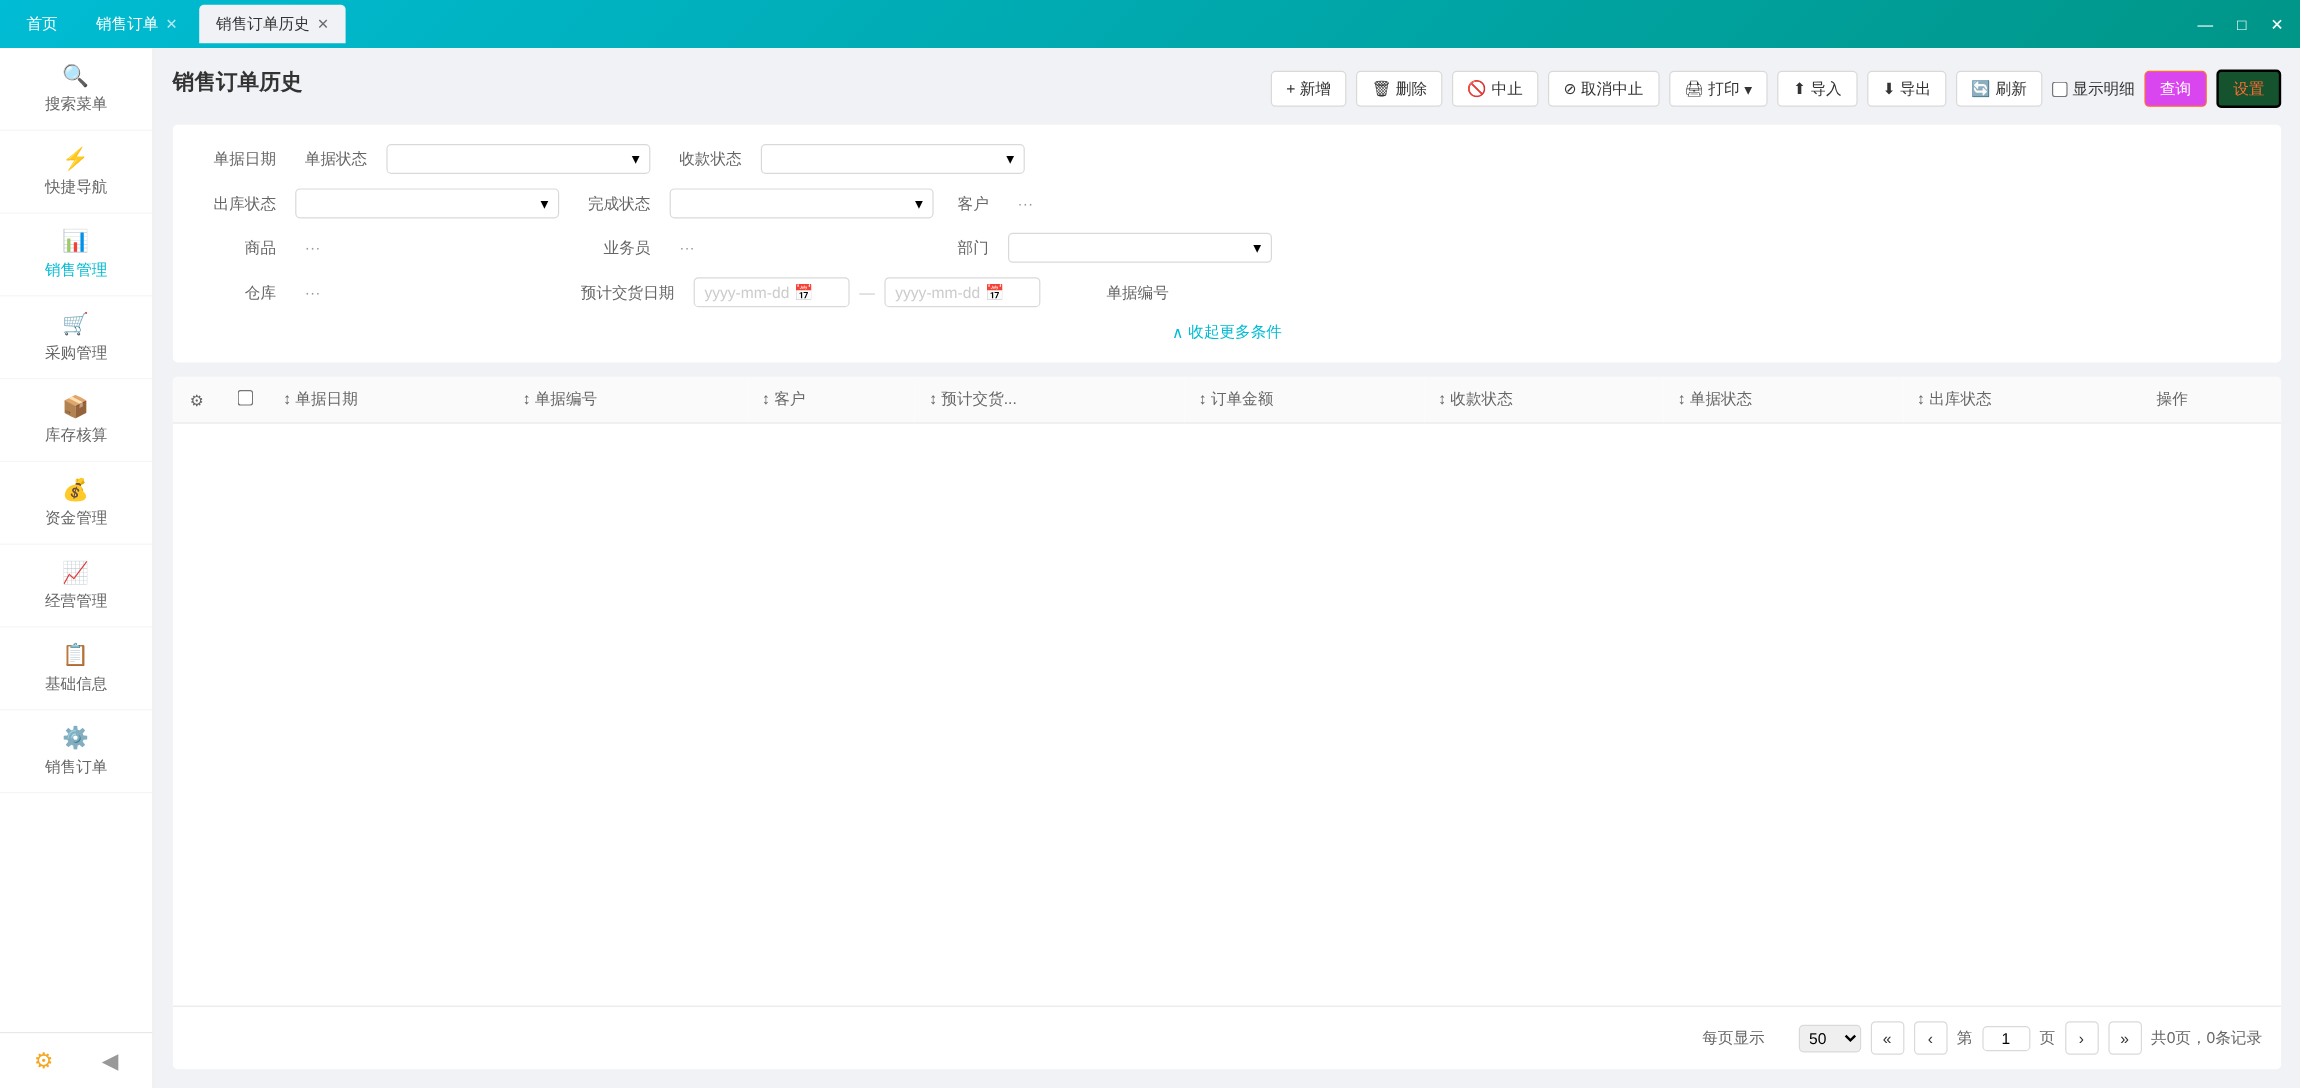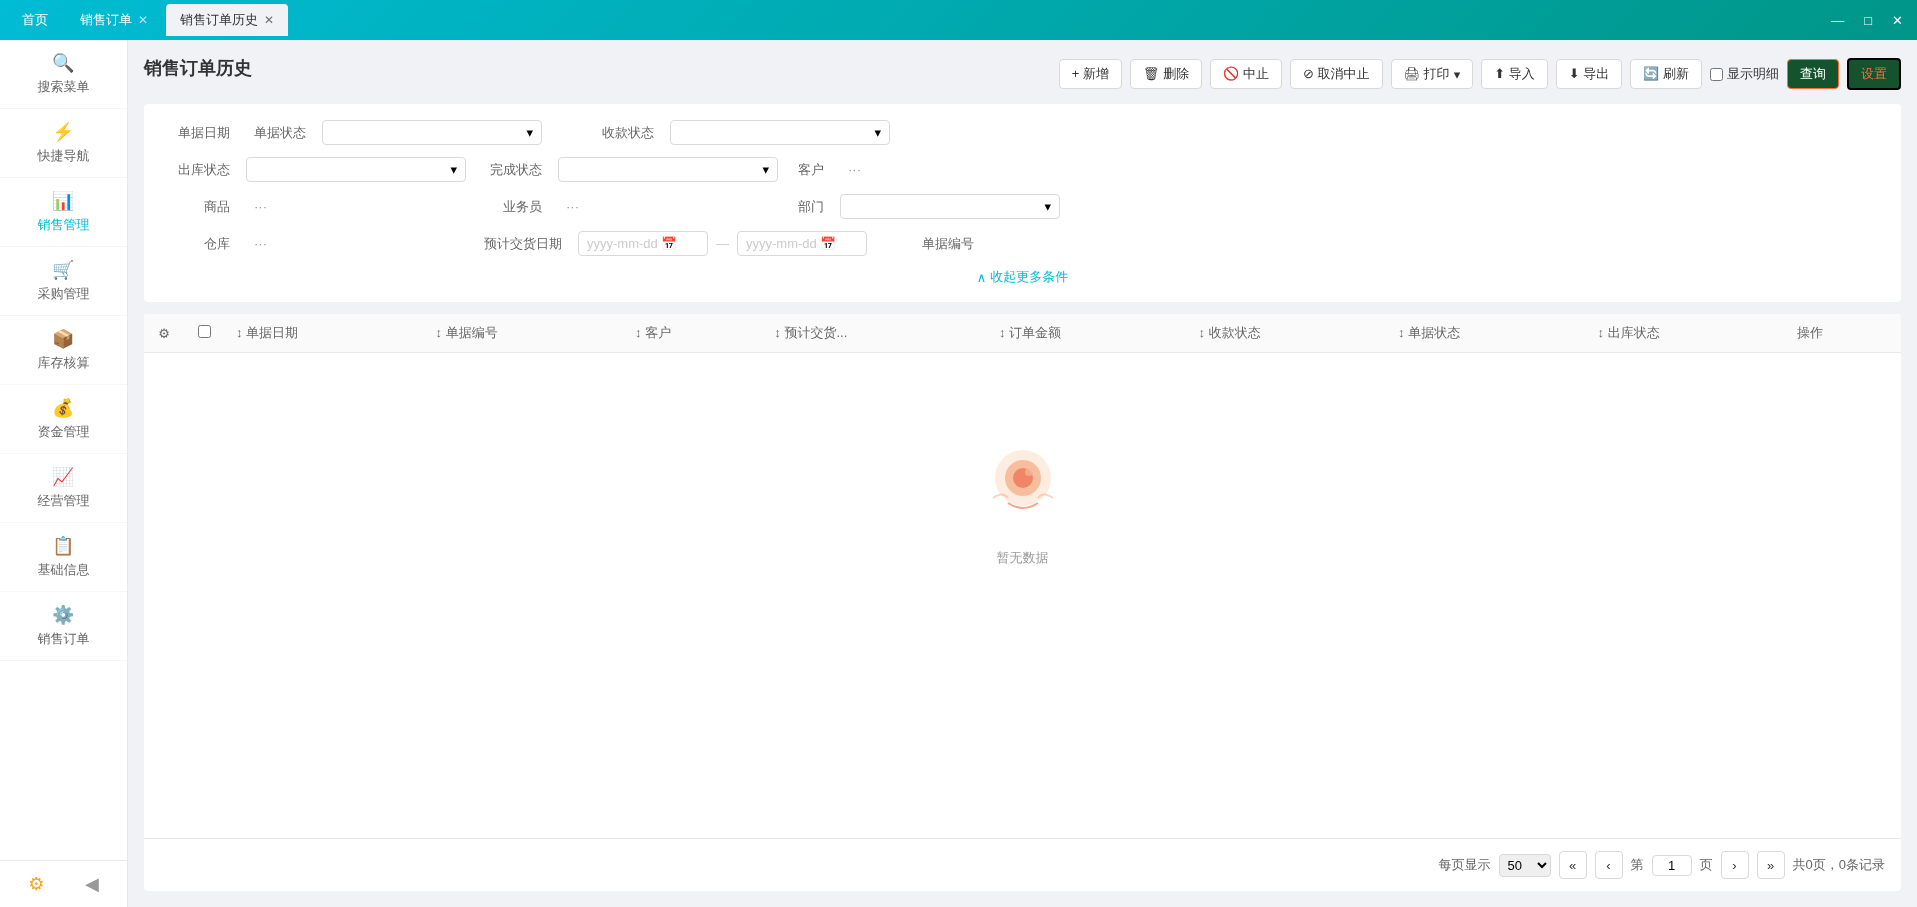--- a/index.html
+++ b/index.html
@@ -127,21 +127,21 @@
       gap: 4px;
       padding: 5px 12px;
       border-radius: 4px;
       cursor: pointer;
       font-size: 13px;
       border: 1px solid #d9d9d9;
       background: white;
       color: #333;
     }
     .btn-primary {
-      background: #14532d;
+      background: #d946ef;
       border-color: #ff6b35;
       color: white;
     }
     .btn-setting {
       background: #14532d;
       border: 2px solid #000000;
       color: #ff6b35;
     }
     .checkbox-label {
       display: flex;
@@ -290,20 +290,21 @@
       border-top: 1px solid #e8e8e8;
       gap: 8px;
       color: #666;
       font-size: 13px;
     }
     .page-select {
       border: 1px solid #d9d9d9;
       border-radius: 4px;
       padding: 2px 4px;
       font-size: 13px;
+      margin-left: 20px;
     }
     .page-btn {
       width: 28px;
       height: 28px;
       display: flex;
       align-items: center;
       justify-content: center;
       border: 1px solid #d9d9d9;
       border-radius: 4px;
       cursor: pointer;
@@ -417,21 +418,21 @@
 
       <div class="filter-row">
         <span class="filter-label">单据日期</span>
 
         <span class="filter-label" style="width:60px;">单据状态</span>
         <div class="select-control" style="flex:1; max-width:220px;">
           <span style="color:#ccc;font-size:12px;"></span>
           <span>▾</span>
         </div>
 
-        <span class="filter-label" style="width:60px;margin-left:36px;">收款状态</span>
+        <span class="filter-label" style="width:60px;">收款状态</span>
         <div class="select-control" style="flex:1; max-width:220px;">
           <span style="color:#ccc;font-size:12px;"></span>
           <span>▾</span>
         </div>
       </div>
 
       <div class="filter-row">
         <span class="filter-label">出库状态</span>
         <div class="select-control" style="flex:1; max-width:220px;">
           <span style="color:#ccc;font-size:12px;"></span>
@@ -530,32 +531,20 @@
               </th>
               <th>
                 <span>操作</span>
               </th>
             </tr>
           </thead>
           <tbody id="table-body">
           </tbody>
         </table>
 
-        <div class="empty-state">
-          <svg class="empty-icon" viewBox="0 0 100 100" xmlns="http://www.w3.org/2000/svg">
-            <circle cx="50" cy="45" r="28" fill="#fde8d8" opacity="0.8"></circle>
-            <circle cx="50" cy="45" r="18" fill="#f5b896" opacity="0.9"></circle>
-            <circle cx="50" cy="45" r="10" fill="#f08060" opacity="0.9"></circle>
-            <circle cx="56" cy="39" r="4" fill="#f5b896" opacity="0.7"></circle>
-            <path d="M 35 70 Q 50 80 65 70" stroke="#f08060" stroke-width="2" fill="none" opacity="0.7"></path>
-            <path d="M 20 65 Q 30 58 35 65" stroke="#f5b896" stroke-width="2" fill="none" opacity="0.6"></path>
-            <path d="M 65 65 Q 70 58 80 65" stroke="#f5b896" stroke-width="2" fill="none" opacity="0.6"></path>
-          </svg>
-          <span>暂无数据</span>
-        </div>
       </div>
 
       <div class="pagination">
         <span>每页显示</span>
         <select class="page-select">
           <option value="50">50</option>
           <option value="10">10</option>
           <option value="20">20</option>
           <option value="100">100</option>
         </select>

